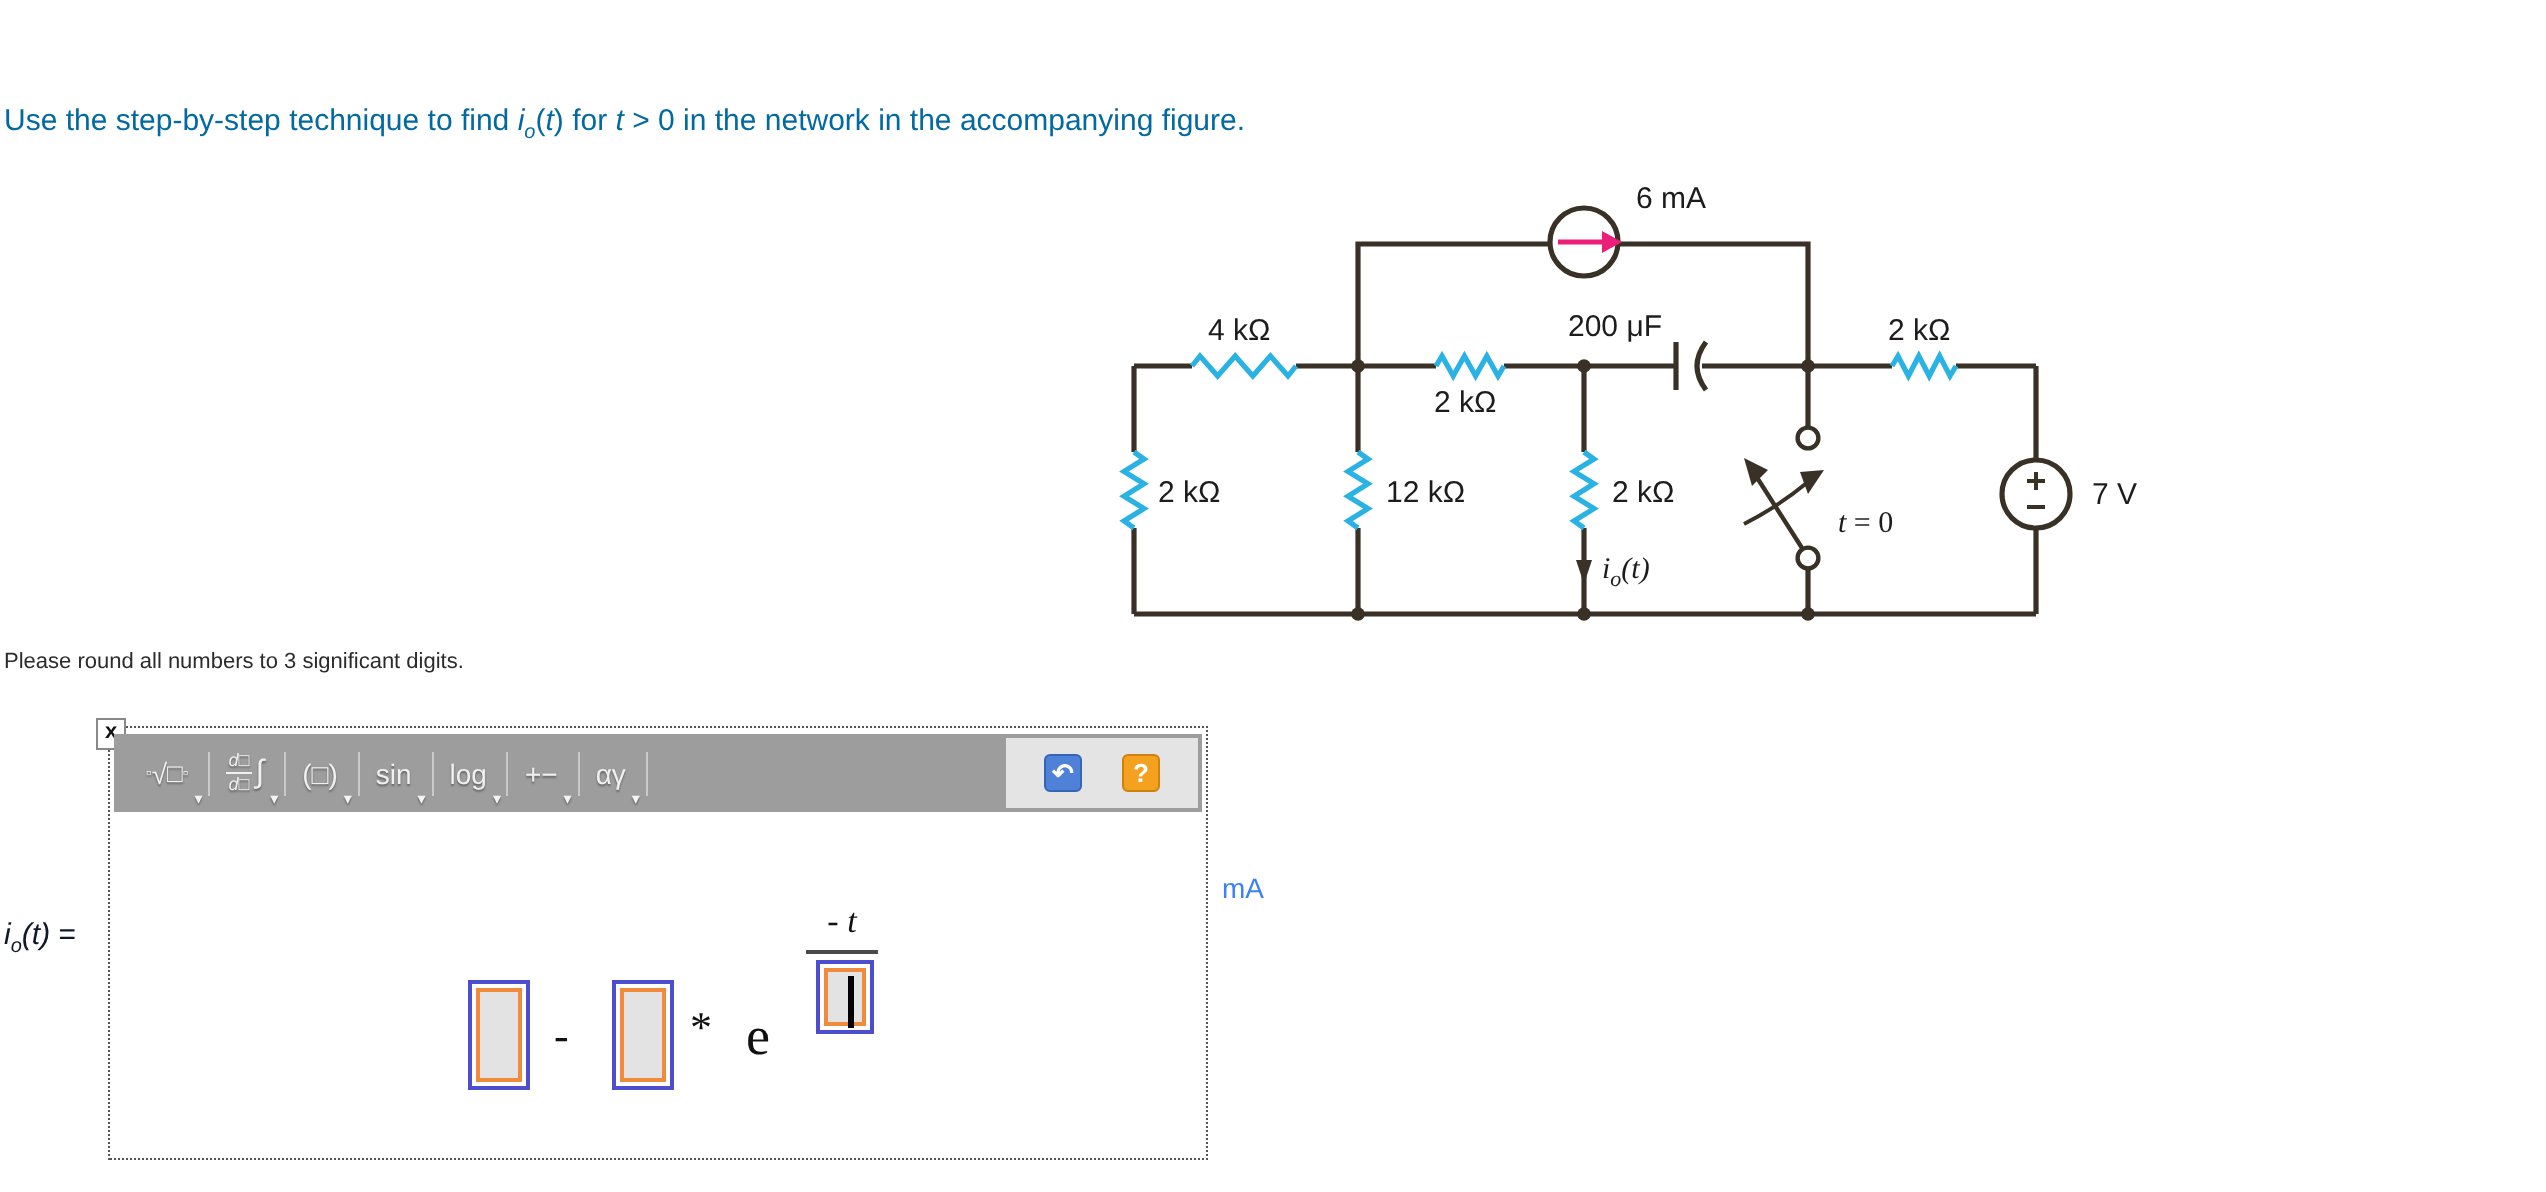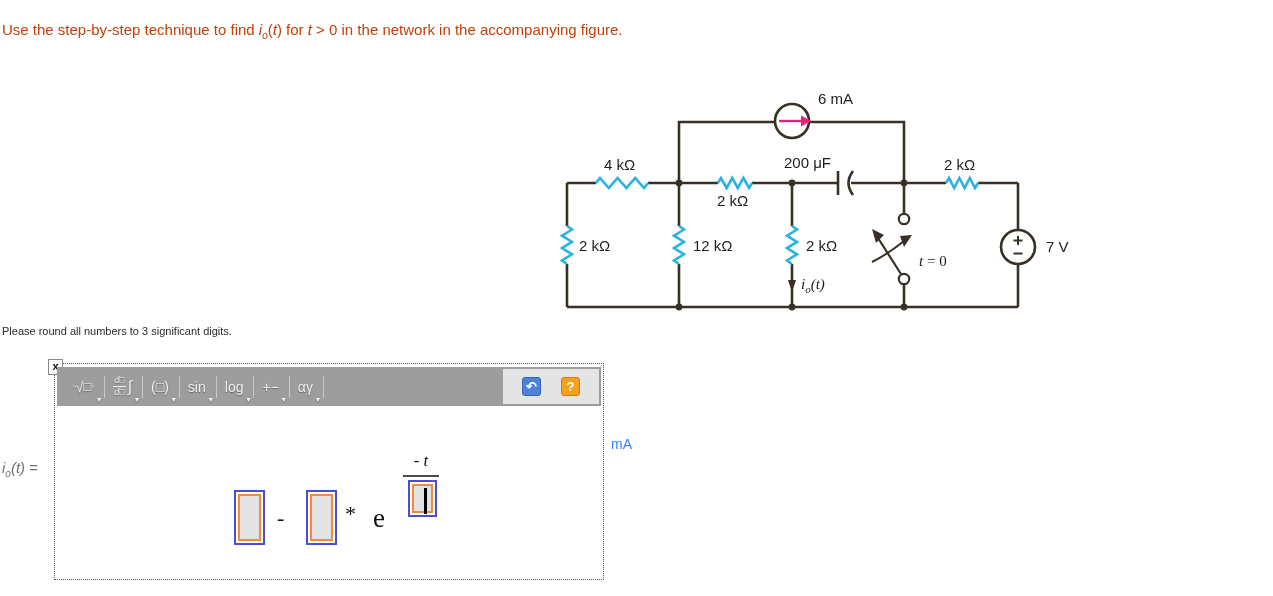--- a/index.html
+++ b/index.html
@@ -1,20 +1,20 @@
 <!DOCTYPE html>
 <html><head>
 <meta charset="utf-8">
 <style>
   html,body{margin:0;padding:0;background:#ffffff;}
   body{width:1273px;height:596px;position:relative;overflow:hidden;
        font-family:"Liberation Sans",sans-serif;color:#2b2b2b;}
   .abs{position:absolute;}
   
-  .question{left:2px;top:21px;font-size:15px;color:#c2410c;white-space:nowrap;}
+  .question{left:2px;top:52px;font-size:15px;color:#0369a1;white-space:nowrap;}
   .round-note{left:2px;top:325px;font-size:11px;color:#2b2b2b;white-space:nowrap;}
   .ital{font-style:italic;}
   sub{font-size:10px;}
   
   #circuit-svg{left:548px;top:75px;}
   .clabel{font-family:"Liberation Sans",sans-serif;font-size:15px;fill:#1c1c1c;}
   .cmath{font-family:"Liberation Serif",serif;font-size:15px;font-style:italic;fill:#1c1c1c;}
   
   .panel{left:54px;top:363px;width:550px;height:217px;border:1px dotted #555;background:#fff;box-sizing:border-box;}
   .close-btn{left:48px;top:359px;width:15px;height:16px;background:#fff;border:1px solid #888;
@@ -30,21 +30,21 @@
   .frac .num{border-bottom:1px solid #f0f0f0;padding:0 1px 1px 1px;}
   .frac .den{padding-top:1px;}
   .intg{font-size:16px;font-style:normal;}
   .tb-right{position:absolute;right:2px;top:2px;bottom:2px;width:96px;background:#e4e4e4;
      display:flex;align-items:center;justify-content:center;gap:20px;}
   .sq-btn{width:19px;height:19px;border-radius:3px;display:flex;align-items:center;justify-content:center;
      color:#fff;font-weight:bold;font-size:13px;cursor:pointer;box-sizing:border-box;}
   .undo{background:#4f81d8;border:1px solid #3565b5;}
   .help{background:#f3a11f;border:1px solid #cd820e;}
   
-  .eq-lhs{left:2px;top:459px;font-size:15px;color:#737373;}
+  .eq-lhs{left:2px;top:459px;font-size:15px;color:#0f172a;}
   .unit{left:611px;top:436px;font-size:14px;color:#3b82f6;}
   .ans-box{width:31px;height:55px;border:2px solid #4d4dd0;background:#fff;padding:2px;box-sizing:border-box;cursor:pointer;}
   .ans-box .inner{width:100%;height:100%;border:2px solid #f08a3c;background:#e3e3e3;box-sizing:border-box;position:relative;}
   .eq-op{font-family:"Liberation Serif",serif;color:#111;}
   .exp-box{width:29px;height:37px;}
   .cursor-bar{position:absolute;right:4px;top:2px;width:3px;height:26px;background:#000;}
   .frac-bar{left:403px;top:475px;width:36px;height:2px;background:#4a4a4a;}
 </style>
 </head>
 <body>

